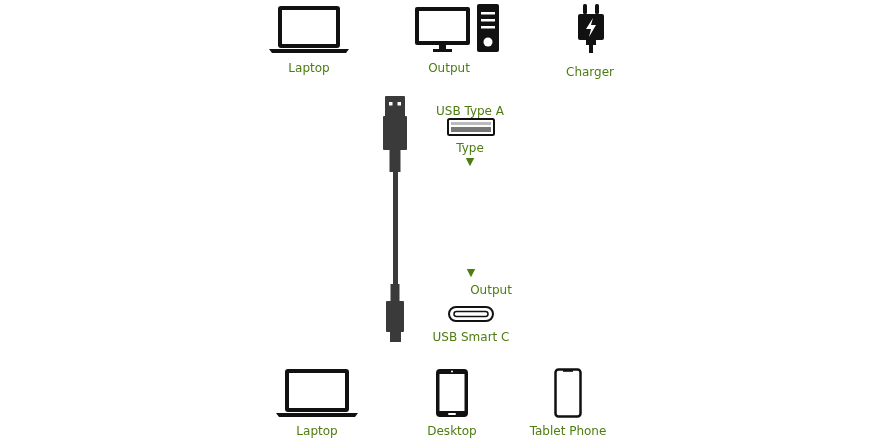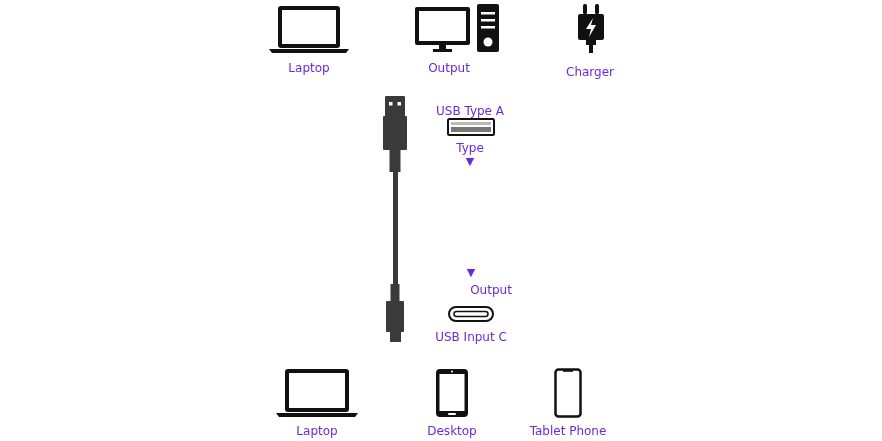--- a/index.html
+++ b/index.html
@@ -1,18 +1,18 @@
 <!DOCTYPE html>
 <html><head>
 <meta charset="utf-8">
 <style>
   html,body{margin:0;padding:0;background:#ffffff;}
   body{width:882px;height:441px;position:relative;overflow:hidden;font-family:"DejaVu Sans","Liberation Sans",sans-serif;color:#111;}
   .abs{position:absolute;}
-  .label{position:absolute;font-size:12px;color:#6d28d9;text-align:left;white-space:nowrap;transform:translateX(-50%);}
+  .label{position:absolute;font-size:12px;color:#4d7c0f;text-align:left;white-space:nowrap;transform:translateX(-50%);}
   svg{display:block;}
 </style>
 </head>
 <body>
 
 <div>
 
   <div class="abs" style="left:268px;top:4px;">
     <svg width="82" height="50" viewBox="0 0 82 50">
       <rect x="10" y="2" width="62" height="42" rx="3" fill="#111"></rect>
@@ -83,21 +83,21 @@
 <div class="label" style="left:470px;top:155px;font-size:11px;">▼</div>
 
 <div class="label" style="left:471px;top:266px;font-size:11px;">▼</div>
 <div class="label" style="left:471px;top:283px;margin-left:20px;">Output</div>
 <div class="abs" style="left:448px;top:306px;">
   <svg width="46" height="16" viewBox="0 0 46 16">
     <rect x="1" y="1" width="44" height="14" rx="7" fill="#fff" stroke="#111" stroke-width="2"></rect>
     <rect x="6" y="5.5" width="34" height="5" rx="2.5" fill="#fff" stroke="#111" stroke-width="1.5"></rect>
   </svg>
 </div>
-<div class="label" style="left:471px;top:330px;">USB Input C</div>
+<div class="label" style="left:471px;top:330px;">USB Smart C</div>
 
 <div>
 
   <div class="abs" style="left:276px;top:368px;">
     <svg width="82" height="50" viewBox="0 0 82 50">
       <rect x="9" y="1" width="64" height="43" rx="3" fill="#111"></rect>
       <rect x="13" y="5" width="56" height="35" fill="#fff"></rect>
       <path d="M0 45 H82 L79 49 H3 Z" fill="#111"></path>
     </svg>
   </div>

